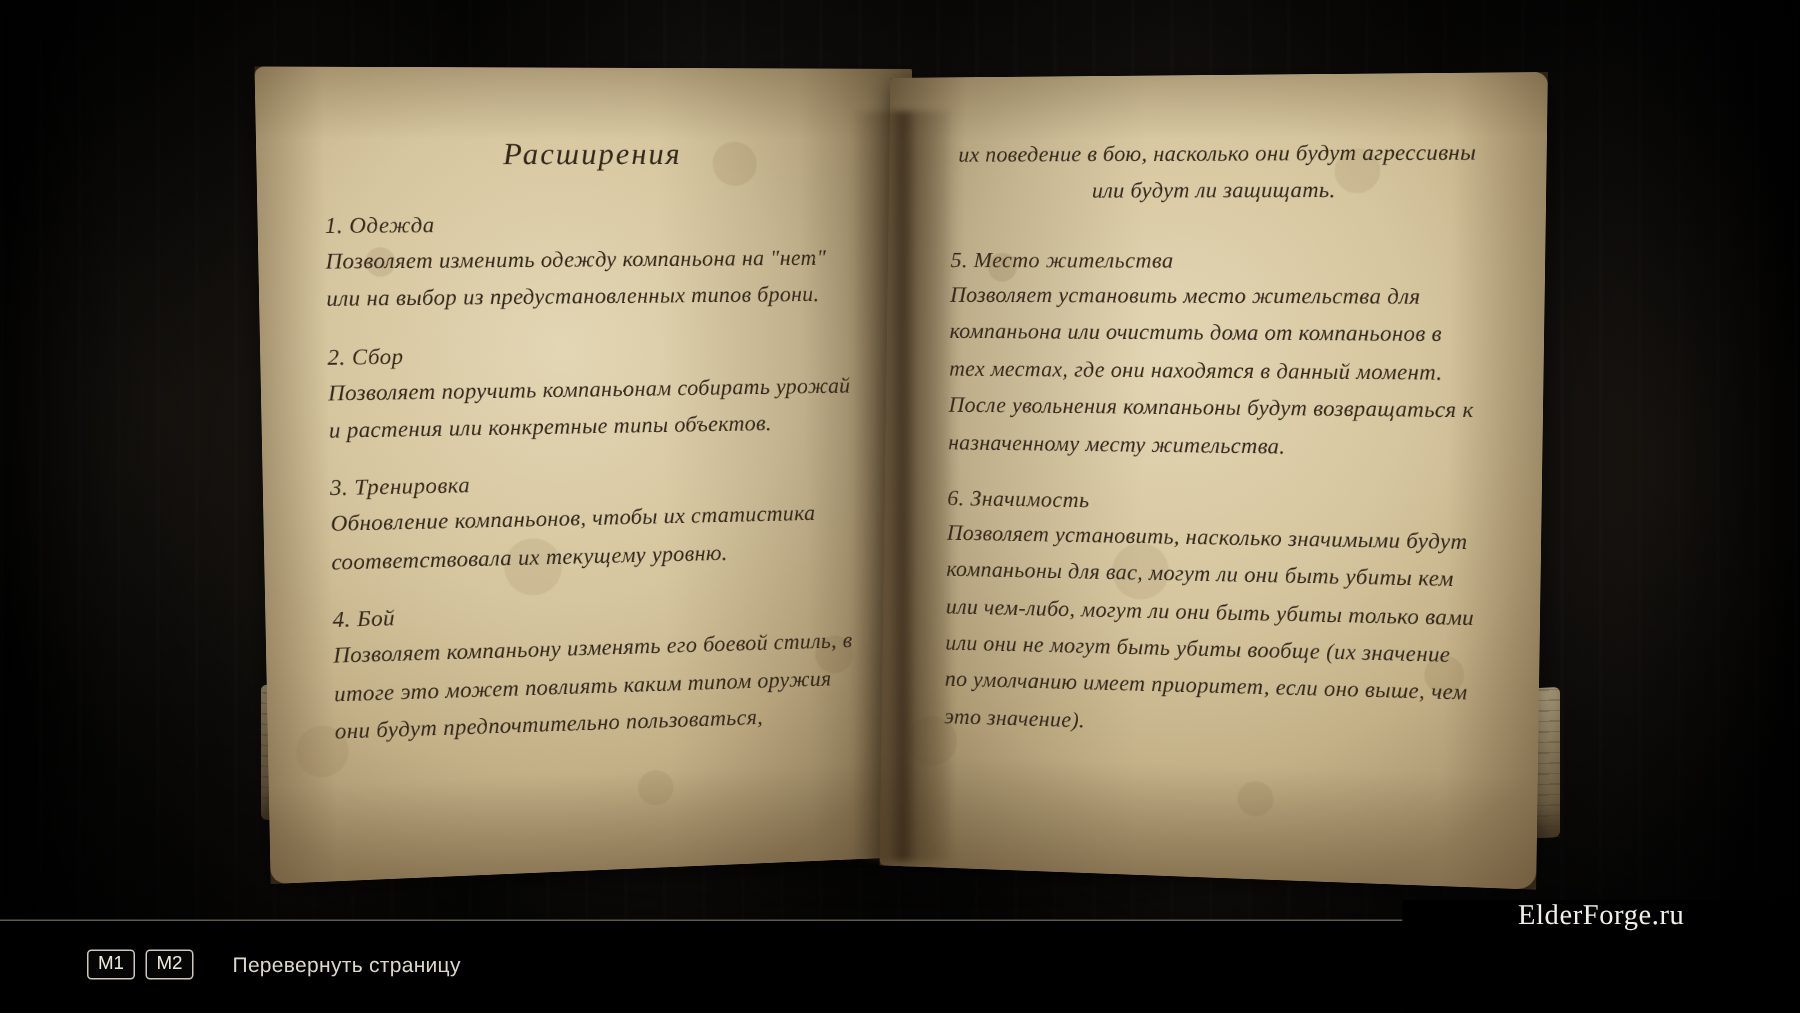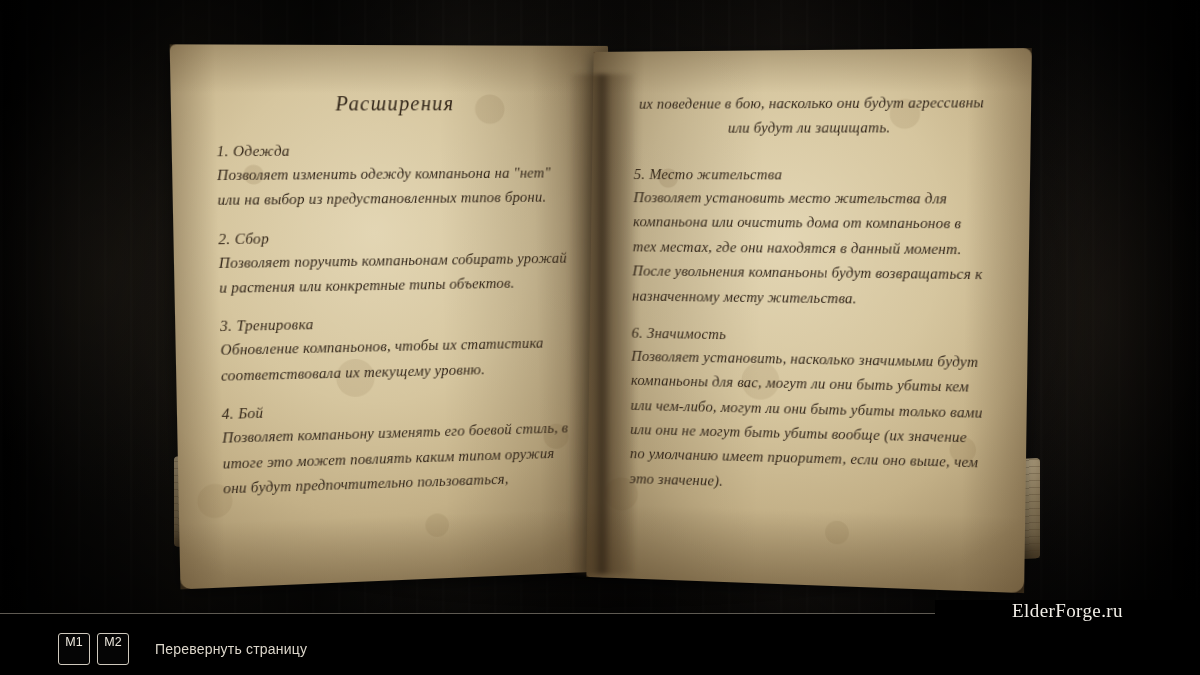--- a/index.html
+++ b/index.html
@@ -242,21 +242,21 @@
     position: absolute;
     left: 58px;
     top: 20px;
     display: flex;
     align-items: center;
     gap: 7px;
   }
   .keycap {
     display: inline-block;
     min-width: 22px;
-    padding: 1px 4px 14px 4px;
+    padding: 1px 4px 2px 4px;
     border: 1px solid #cfc9bd;
     border-radius: 3px;
     color: #ece7dc;
     font-family: "Liberation Sans", sans-serif;
     font-size: 12.5px;
     line-height: 15px;
     text-align: center;
     background: rgba(255,255,255,0.02);
   }
   #hud-label {

